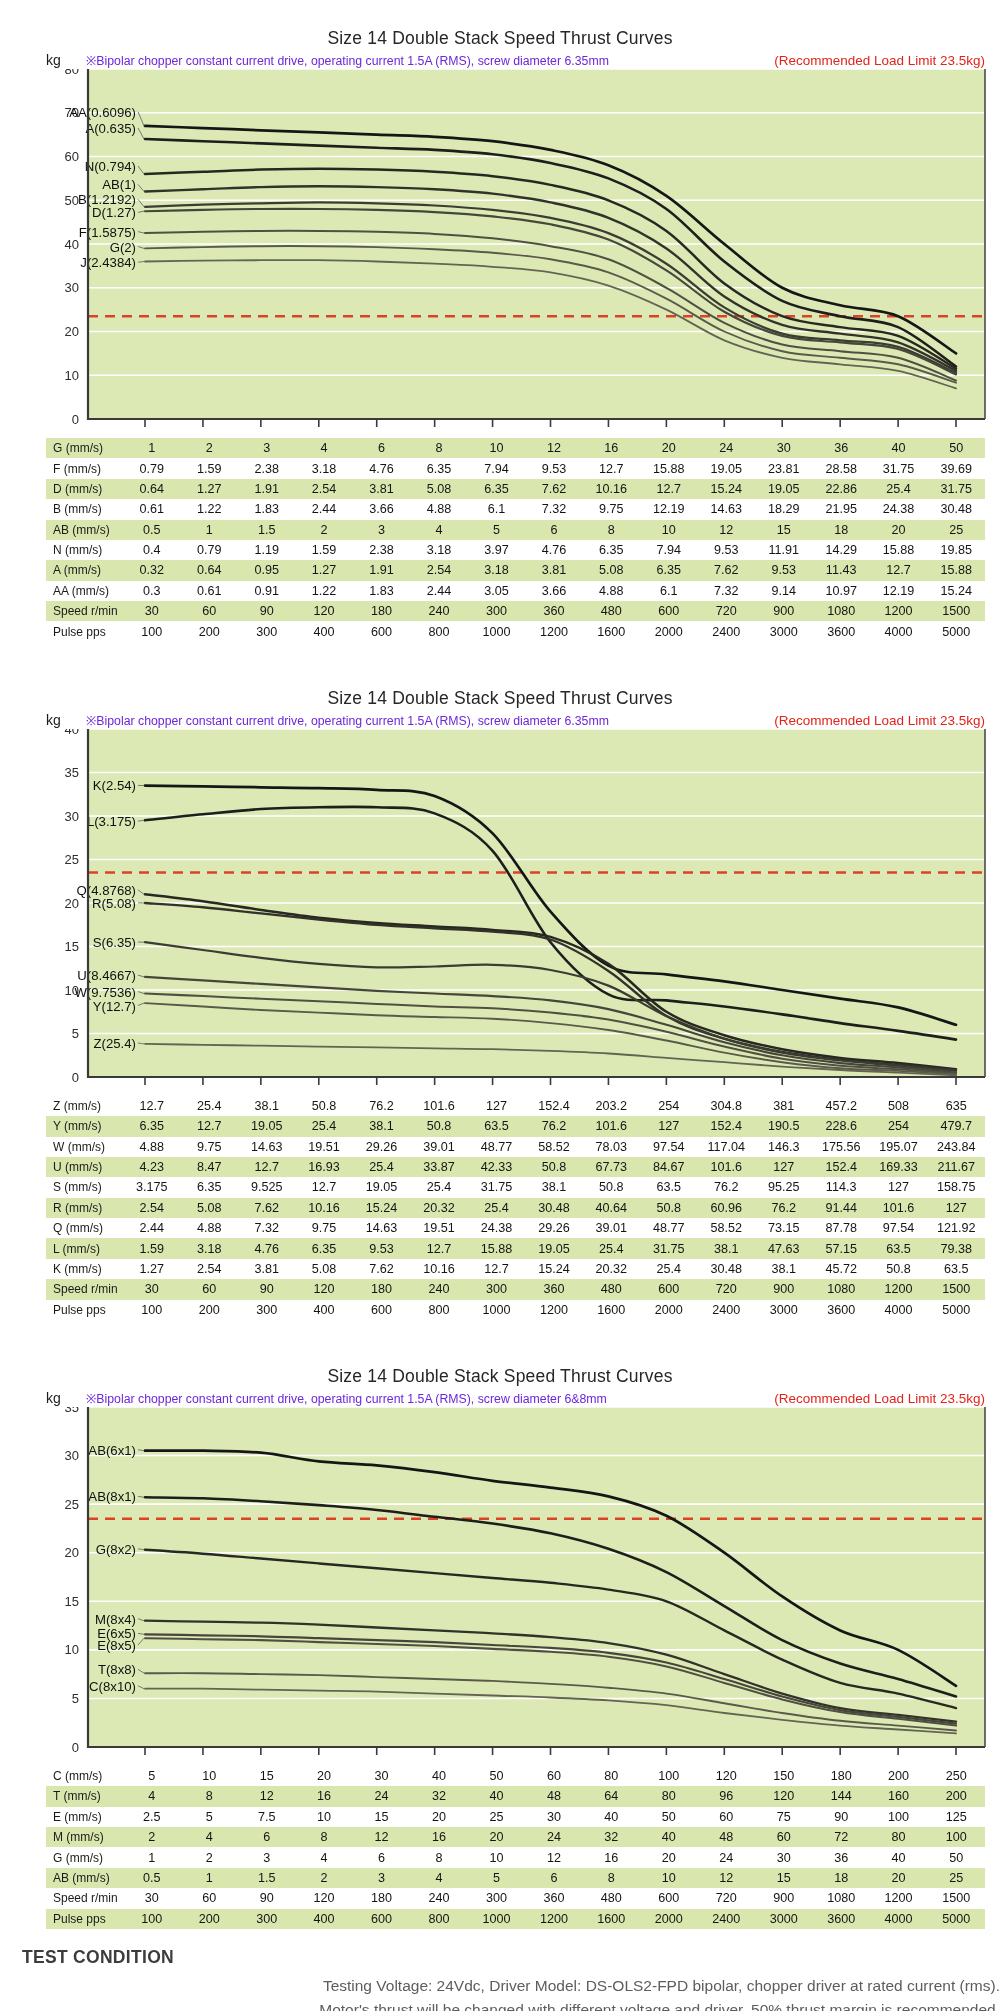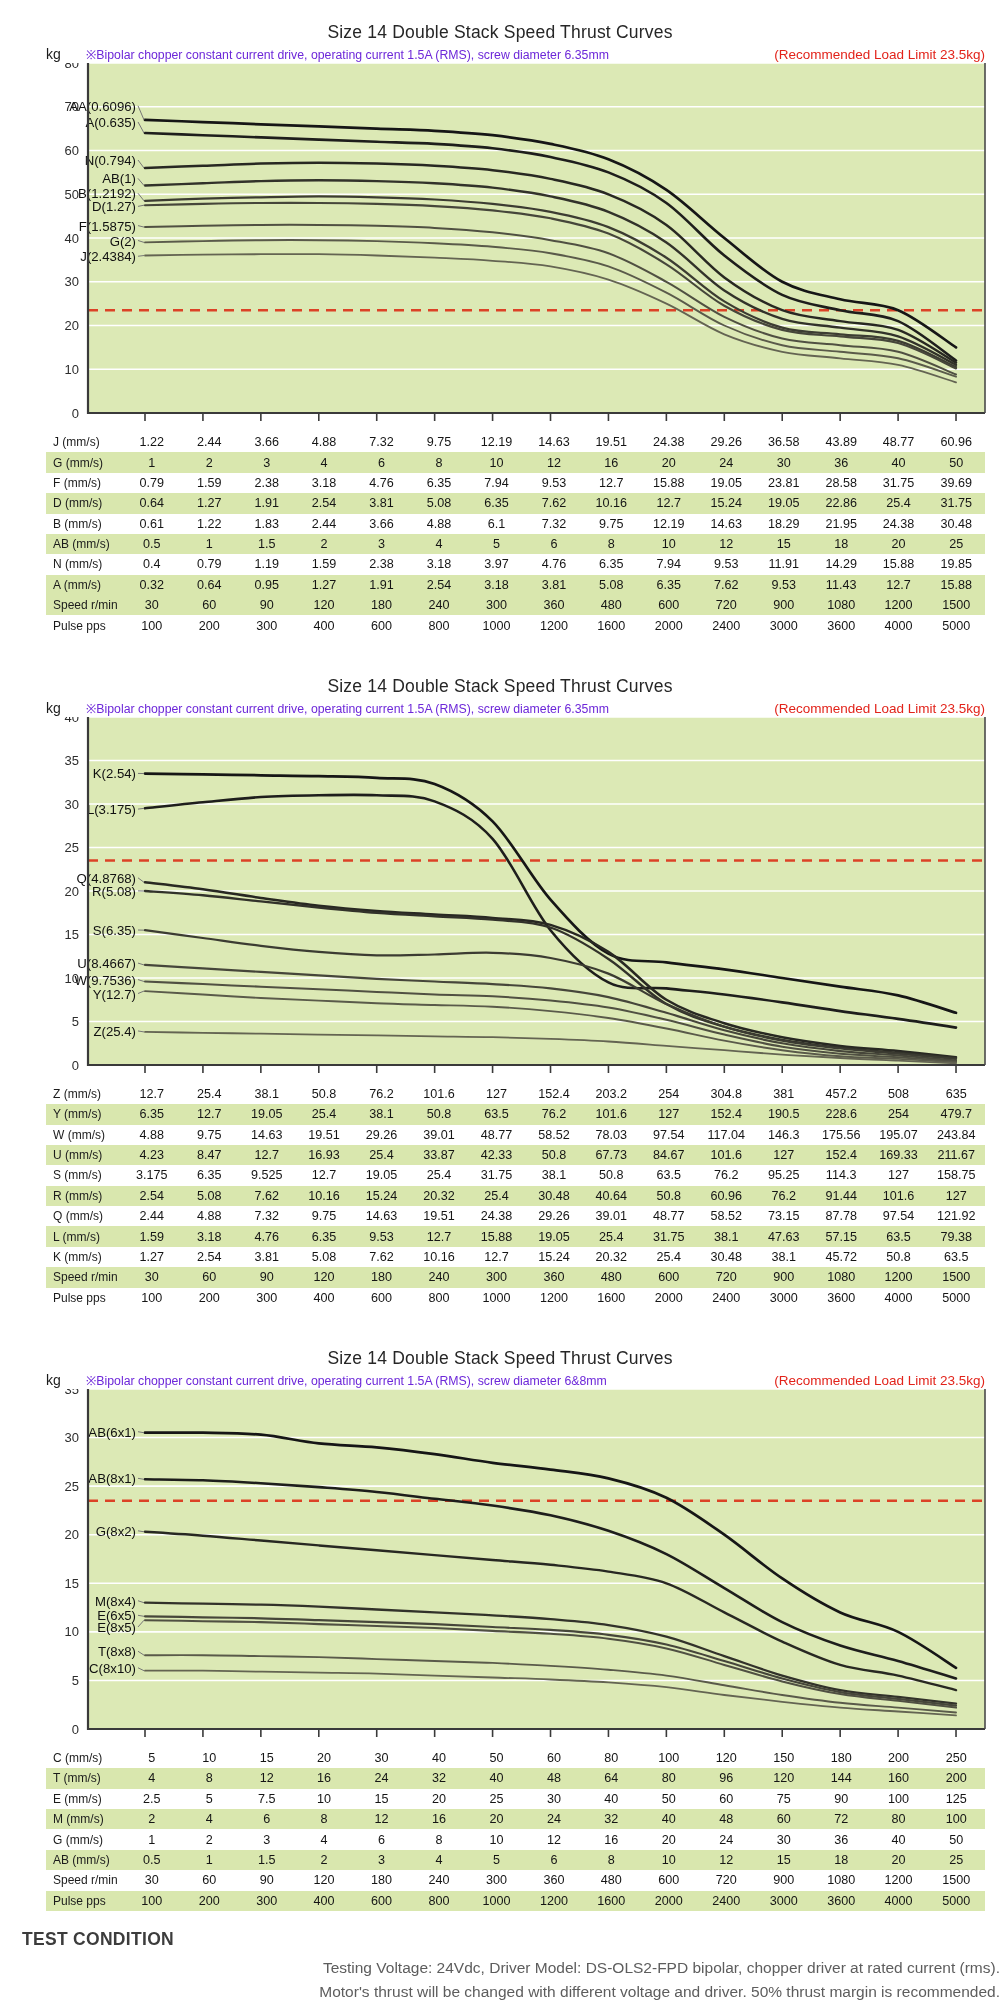--- a/index.html
+++ b/index.html
@@ -1,17 +1,17 @@
 <!DOCTYPE html>
 <html style="--stripe: #d9e7ae;"><head>
 <meta charset="utf-8">
 <style>
   html,body{margin:0;padding:0;background:#ffffff;}
   body{width:1000px;font-family:"Liberation Sans",sans-serif;color:#222;}
-  .chart-section{padding-top:12px;margin-bottom:18px;}
+  .chart-section{padding-top:18px;margin-bottom:18px;}
   .chart-title{font-size:17.5px;font-weight:500;text-align:center;margin:10px 0 3px;color:#262626;letter-spacing:.2px;}
   .chart-header{display:flex;align-items:baseline;padding:0 15px 0 46px;}
   .chart-header .kg{width:40px;font-size:14px;color:#1c1c1c;}
   .chart-header .note{flex:1;font-size:12.3px;color:#6d28d9;}
   .chart-header .limit{font-size:13.5px;}
   svg.plot{display:block;}
   .tick{font-size:13px;fill:#2d2d2d;}
   .slabel{font-size:13.2px;fill:#101010;}
   table.data-table{border-collapse:collapse;table-layout:fixed;width:939px;margin:3px 0 0 46px;}
   .data-table th{width:70px;font-weight:normal;text-align:left;padding:3.2px 0 3.2px 7px;font-size:12px;color:#1b1b1b;white-space:nowrap;}
@@ -94,38 +94,20 @@
           <line x1="608.44" x2="608.44" y1="350" y2="358" stroke="#3a3a3a" stroke-width="1.6"></line>
           <line x1="666.37" x2="666.37" y1="350" y2="358" stroke="#3a3a3a" stroke-width="1.6"></line>
           <line x1="724.3" x2="724.3" y1="350" y2="358" stroke="#3a3a3a" stroke-width="1.6"></line>
           <line x1="782.23" x2="782.23" y1="350" y2="358" stroke="#3a3a3a" stroke-width="1.6"></line>
           <line x1="840.16" x2="840.16" y1="350" y2="358" stroke="#3a3a3a" stroke-width="1.6"></line>
           <line x1="898.09" x2="898.09" y1="350" y2="358" stroke="#3a3a3a" stroke-width="1.6"></line>
           <line x1="956.02" x2="956.02" y1="350" y2="358" stroke="#3a3a3a" stroke-width="1.6"></line>
         </svg>
     <table class="data-table">
           <tbody>
-            <tr>
-              <th>J (mm/s)</th>
-              <td>1.22</td>
-              <td>2.44</td>
-              <td>3.66</td>
-              <td>4.88</td>
-              <td>7.32</td>
-              <td>9.75</td>
-              <td>12.19</td>
-              <td>14.63</td>
-              <td>19.51</td>
-              <td>24.38</td>
-              <td>29.26</td>
-              <td>36.58</td>
-              <td>43.89</td>
-              <td>48.77</td>
-              <td>60.96</td>
-            </tr>
             <tr class="stripe">
               <th>G (mm/s)</th>
               <td>1</td>
               <td>2</td>
               <td>3</td>
               <td>4</td>
               <td>6</td>
               <td>8</td>
               <td>10</td>
               <td>12</td>
@@ -237,20 +219,38 @@
               <td>2.54</td>
               <td>3.18</td>
               <td>3.81</td>
               <td>5.08</td>
               <td>6.35</td>
               <td>7.62</td>
               <td>9.53</td>
               <td>11.43</td>
               <td>12.7</td>
               <td>15.88</td>
+            </tr>
+            <tr>
+              <th>AA (mm/s)</th>
+              <td>0.3</td>
+              <td>0.61</td>
+              <td>0.91</td>
+              <td>1.22</td>
+              <td>1.83</td>
+              <td>2.44</td>
+              <td>3.05</td>
+              <td>3.66</td>
+              <td>4.88</td>
+              <td>6.1</td>
+              <td>7.32</td>
+              <td>9.14</td>
+              <td>10.97</td>
+              <td>12.19</td>
+              <td>15.24</td>
             </tr>
             <tr class="stripe">
               <th>Speed r/min</th>
               <td>30</td>
               <td>60</td>
               <td>90</td>
               <td>120</td>
               <td>180</td>
               <td>240</td>
               <td>300</td>

